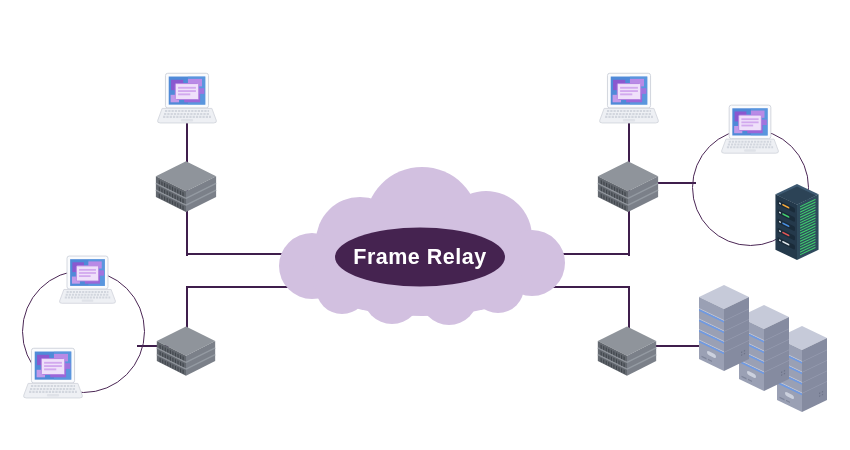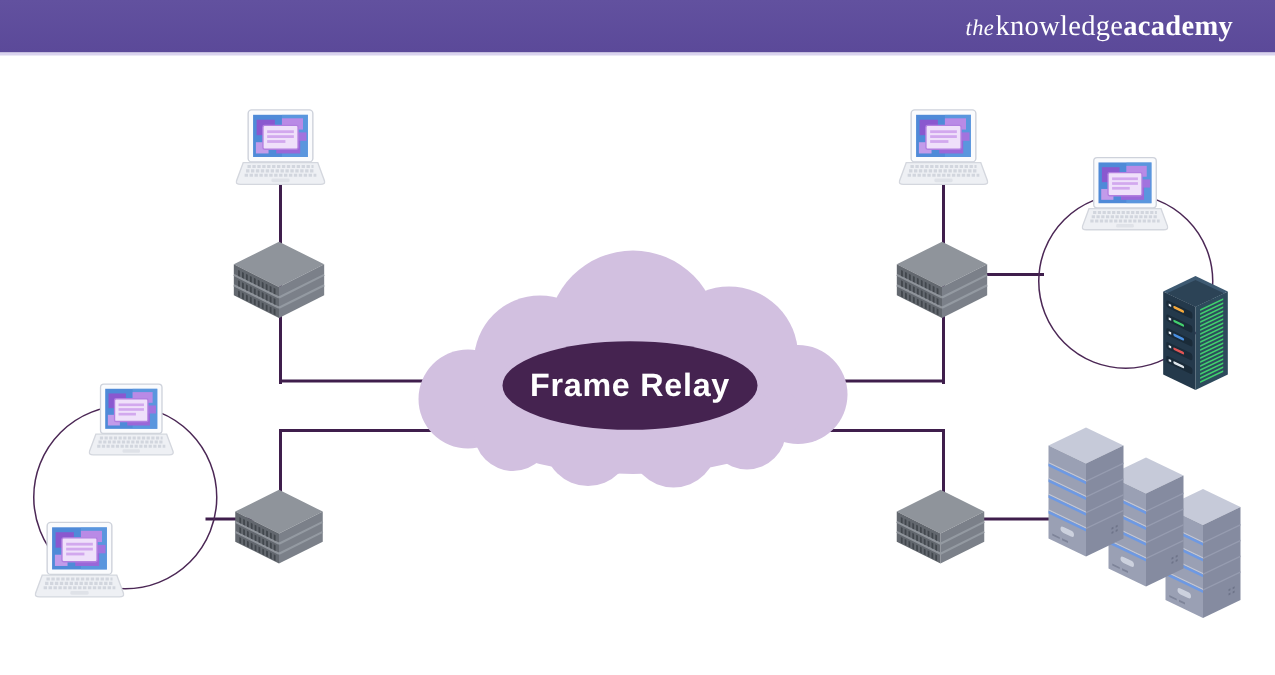--- a/index.html
+++ b/index.html
@@ -111,25 +111,20 @@
           <rect x="17" y="53.8" width="1.3" height="1.3"></rect>
             <rect x="19.8" y="53.8" width="1.3" height="1.3"></rect>
         </g>
       </g>
     </g>
   </defs>
 </svg>
 
 <div class="stage">
 
-  <div class="header">
-    <div class="logo">
-      <span class="the">the</span><span>knowledge</span><span class="academy">academy</span>
-    </div>
-  </div>
 
   <div class="line v" style="left:185.5px;top:118px;height:138px"></div>
   <div class="line h" style="left:186px;top:252.6px;width:116px"></div>
   <div class="line h" style="left:186px;top:285.6px;width:116px"></div>
   <div class="line v" style="left:185.5px;top:286px;height:45px"></div>
   <div class="line h" style="left:137px;top:344.6px;width:42px"></div>
   <div class="line v" style="left:627.5px;top:118px;height:138px"></div>
   <div class="line h" style="left:543px;top:252.6px;width:87px"></div>
   <div class="line h" style="left:650px;top:181.6px;width:46px"></div>
   <div class="line h" style="left:543px;top:285.6px;width:87px"></div>

